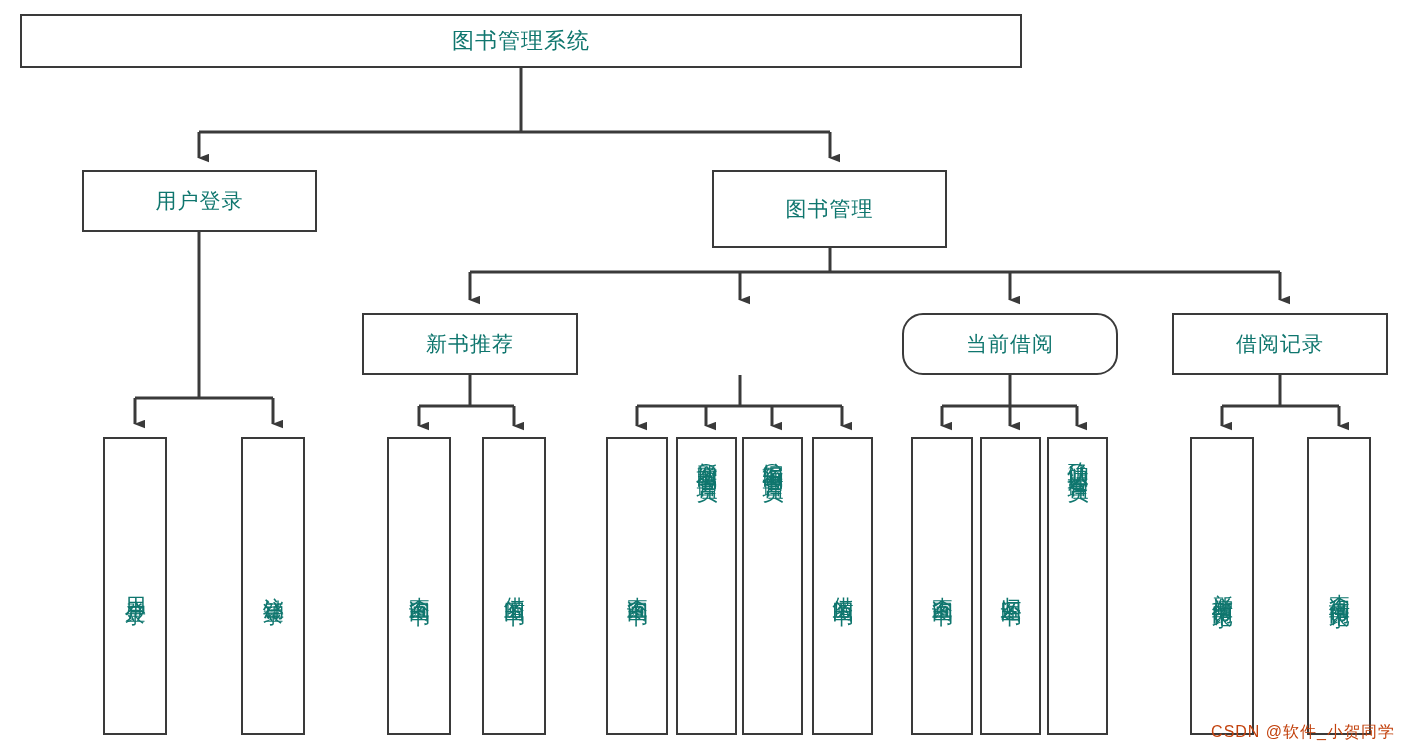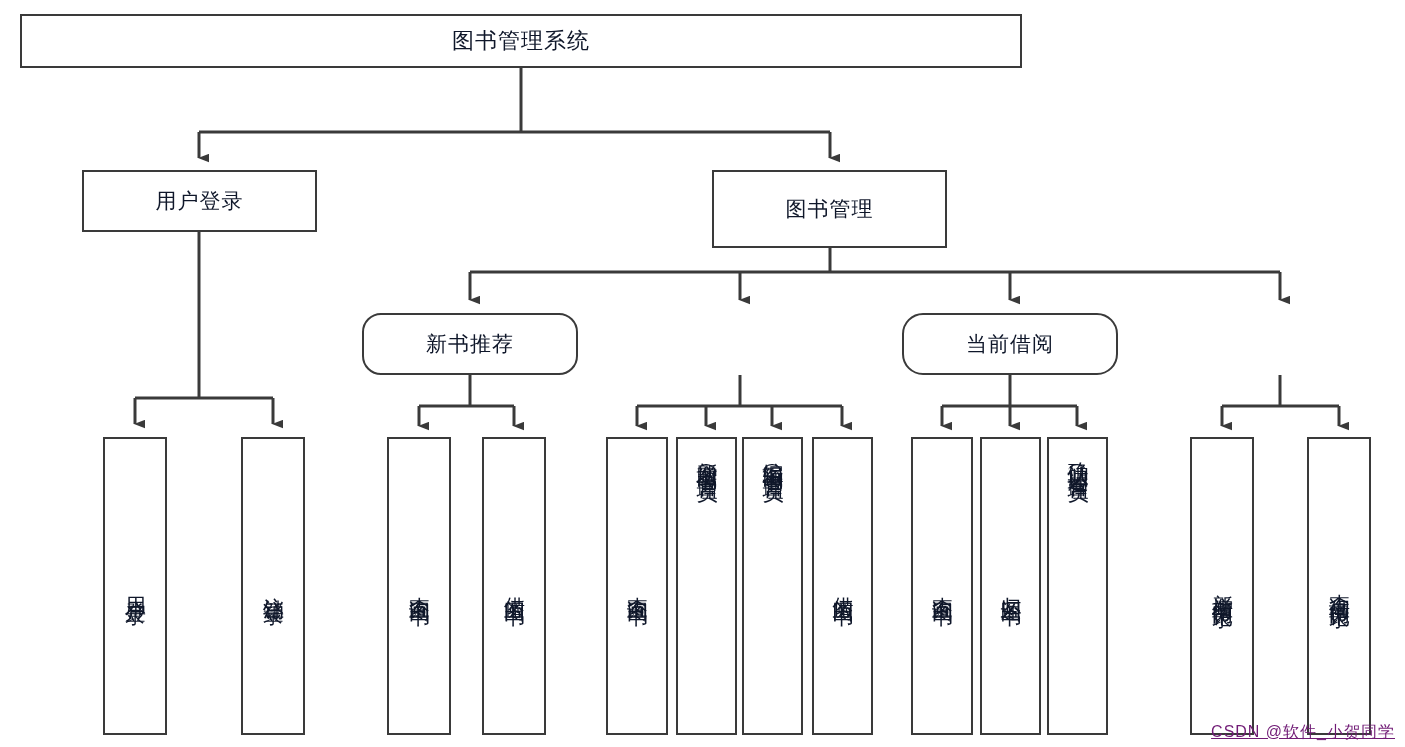--- a/index.html
+++ b/index.html
@@ -4,37 +4,37 @@
 <style>
   html,body{margin:0;padding:0;background:#ffffff;}
   body{width:1405px;height:747px;overflow:hidden;
        font-family:"Liberation Sans","DejaVu Sans",sans-serif;color:#1a1a1a;}
   #stage{position:relative;width:1405px;height:747px;background:#fff;}
   #wires{position:absolute;left:0;top:0;width:1405px;height:747px;}
 
   .node{position:absolute;box-sizing:border-box;background:#ffffff;
         border:2.5px solid #3a3a3a;display:flex;align-items:center;
         justify-content:center;}
-  .node .lbl{font-size:21px;line-height:1.15;letter-spacing:1px;color:#0f172a;
+  .node .lbl{font-size:21px;line-height:1.15;letter-spacing:1px;color:#0f766e;
              white-space:nowrap;}
 
   
   .hbox .lbl{font-size:21px;}
   #n-root .lbl{font-size:22px;}
 
   
   .leaf{border-width:2.5px;}
   .leaf .lbl{writing-mode:vertical-rl;text-orientation:upright;
              font-size:21px;line-height:1.28;letter-spacing:3px;
              white-space:nowrap;text-align:center;}
   .leaf.top-align{align-items:flex-start;padding-top:6px;}
 
   #watermark{position:absolute;right:10px;bottom:4px;font-size:16px;
-             color:#701a75;letter-spacing:1px;white-space:nowrap;
-             pointer-events:none;text-decoration:underline;}
+             color:#c2410c;letter-spacing:1px;white-space:nowrap;
+             pointer-events:none;}
 </style>
 </head>
 <body>
 
 <div id="stage">
 
   <svg id="wires" viewBox="0 0 1405 747" width="1405" height="747">
     <defs>
       <marker id="arr" markerWidth="9" markerHeight="11" refX="4.2" refY="10" orient="auto" markerUnits="userSpaceOnUse">
         <path d="M0,0 L8.4,0 L4.2,11 Z" fill="#3a3a3a"></path>
@@ -88,25 +88,28 @@
     <span class="lbl">图书管理系统</span>
   </div>
 
   <div class="node hbox" style="left:82px;top:170px;width:235px;height:62px;">
     <span class="lbl">用户登录</span>
   </div>
   <div class="node hbox" style="left:712px;top:170px;width:235px;height:78px;">
     <span class="lbl">图书管理</span>
   </div>
 
-  <div class="node hbox" style="left:362px;top:313px;width:216px;height:62px;border-radius:19px;">
+  <div class="node hbox" style="left:362px;top:313px;width:216px;height:62px;">
     <span class="lbl">新书推荐</span>
   </div>
   <div class="node hbox" style="left:902px;top:313px;width:216px;height:62px;border-radius:21px;">
     <span class="lbl">当前借阅</span>
+  </div>
+  <div class="node hbox" style="left:1172px;top:313px;width:216px;height:62px;">
+    <span class="lbl">借阅记录</span>
   </div>
 
   <div class="node leaf" style="left:103px;top:437px;width:64px;height:298px;">
     <span class="lbl">用户登录</span>
   </div>
   <div class="node leaf" style="left:241px;top:437px;width:64px;height:298px;">
     <span class="lbl">注销登录</span>
   </div>
 
   <div class="node leaf" style="left:387px;top:437px;width:64px;height:298px;">

